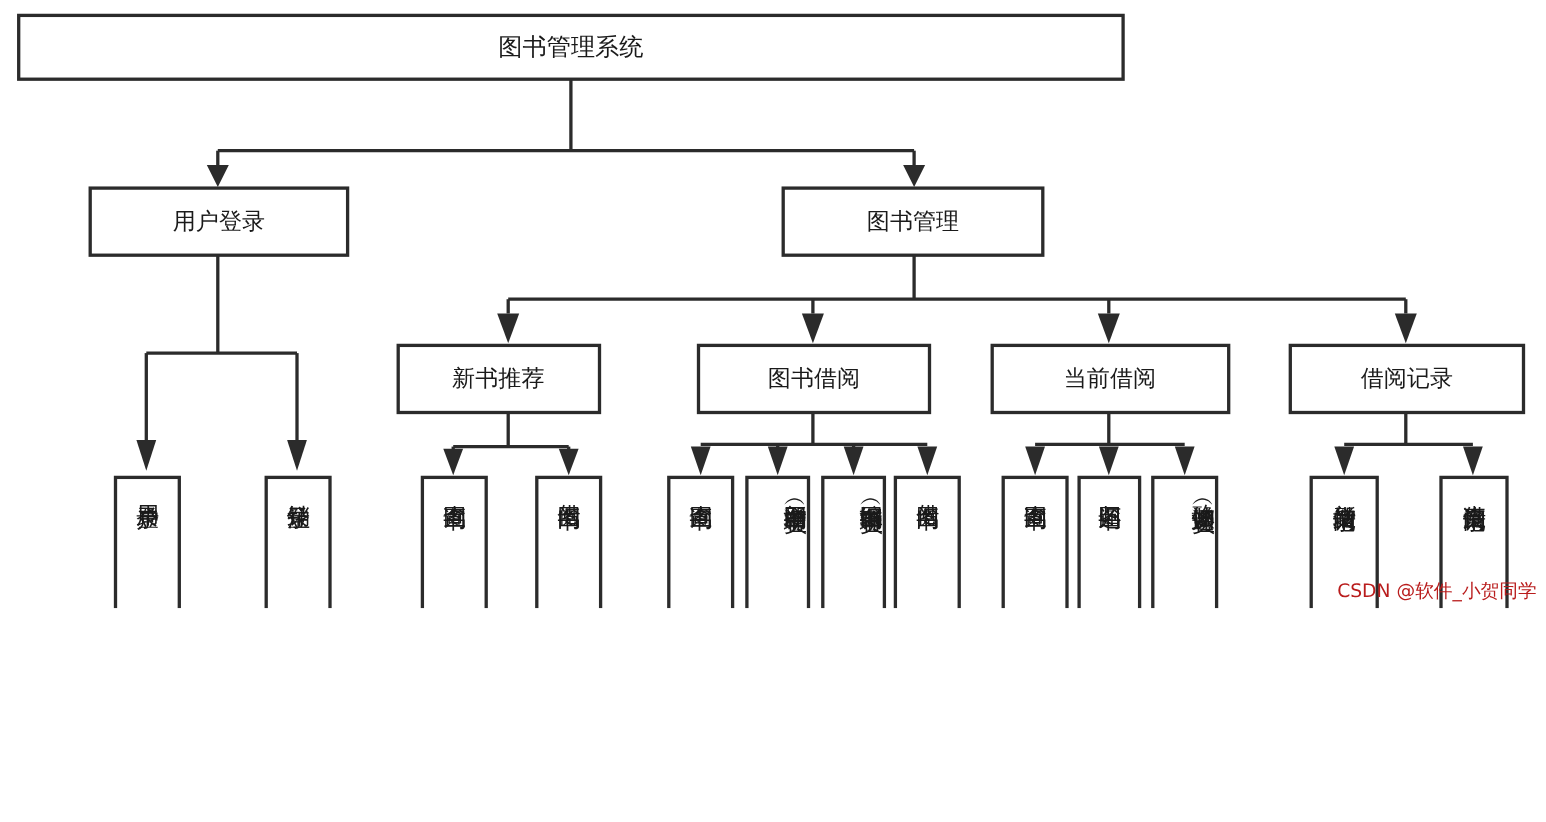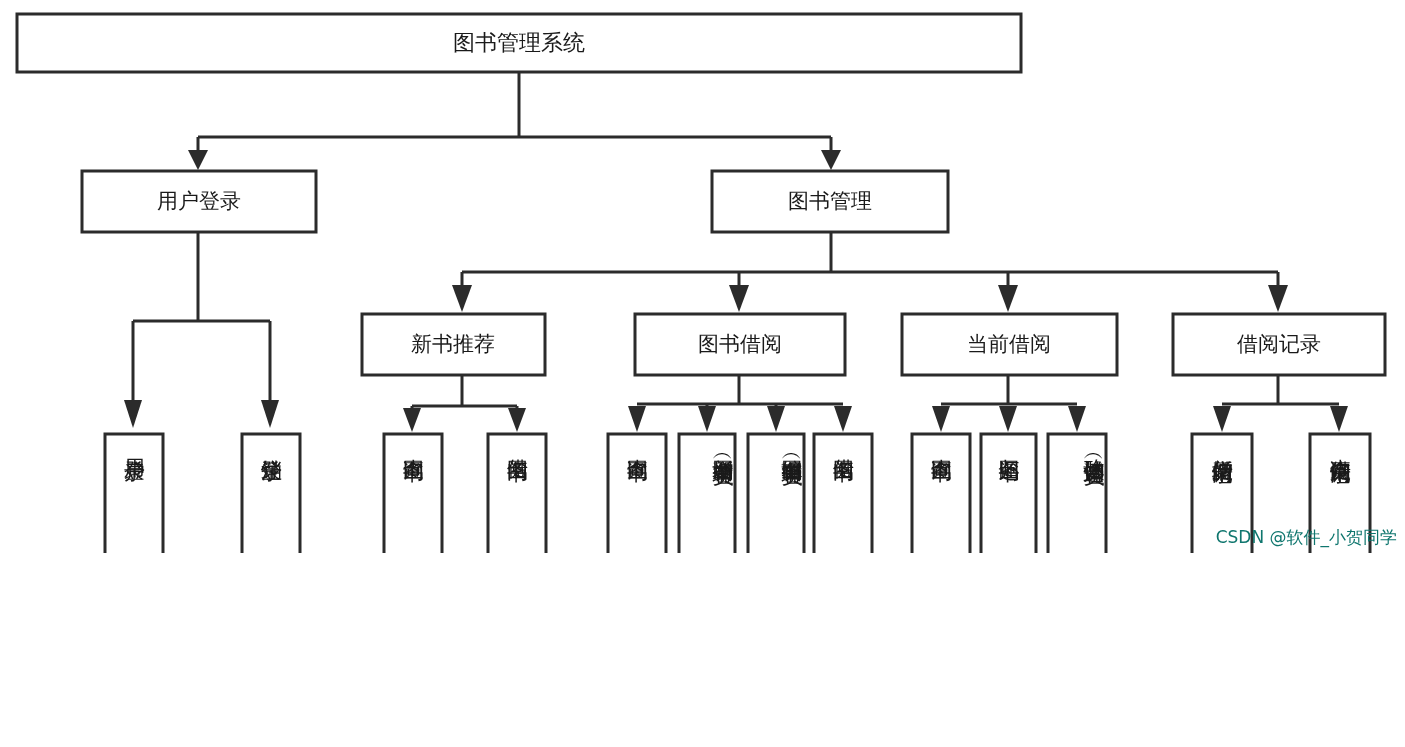--- a/index.html
+++ b/index.html
@@ -67,21 +67,21 @@
     justify-content: flex-start;
     white-space: nowrap;
     pointer-events: none;
   }
   .watermark {
     position: absolute;
     right: 8px;
     bottom: 4px;
     font-family: "DejaVu Sans", "Liberation Sans", sans-serif;
     font-size: 17px;
-    color: #0f766e;
+    color: #b91c1c;
     white-space: nowrap;
   }
 </style>
 </head>
 <body>
 
 <div id="diagram-root">
 
   <svg class="layer" viewBox="0 0 1405 747">
     <defs></defs>

